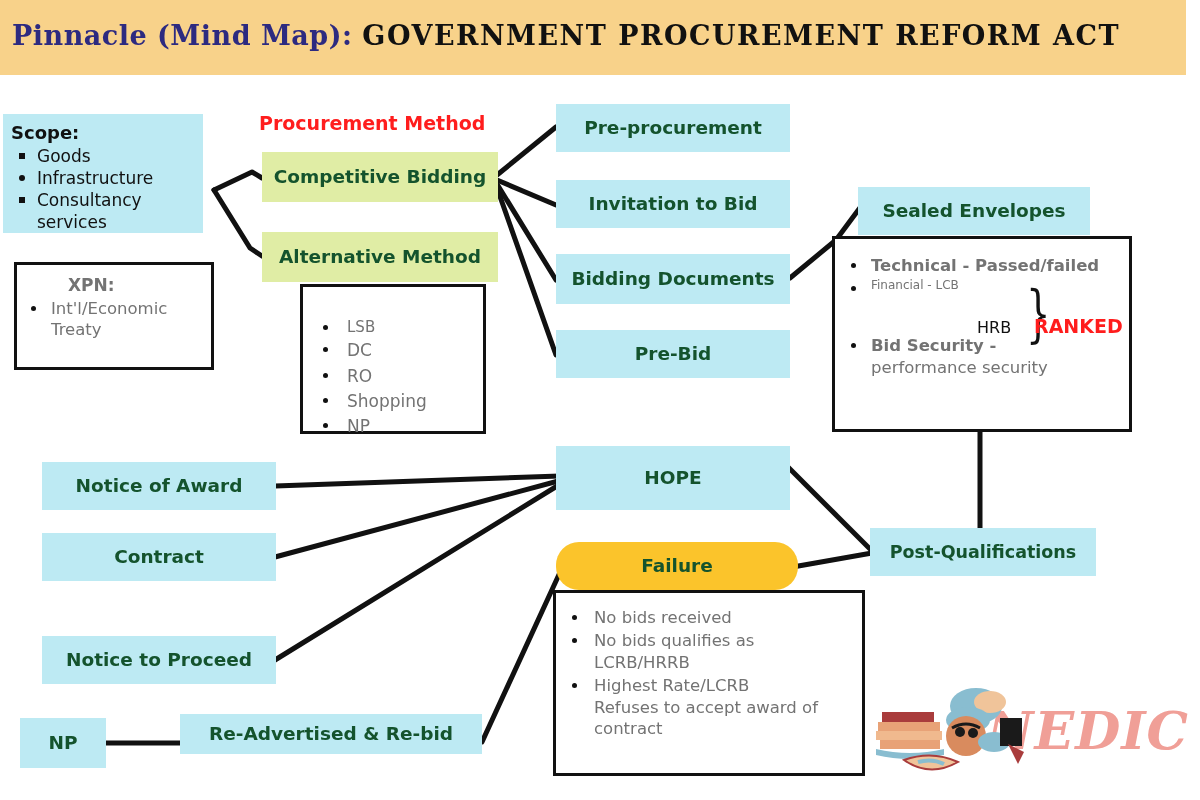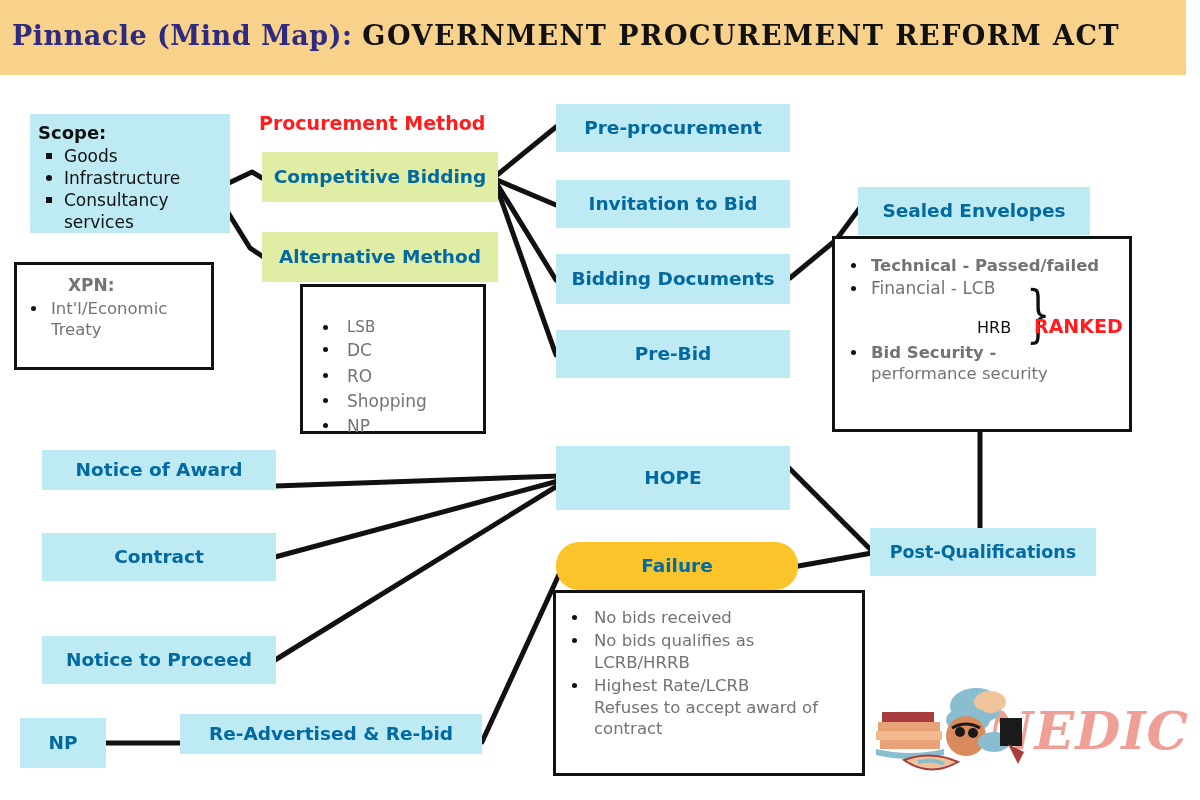--- a/index.html
+++ b/index.html
@@ -27,21 +27,21 @@
   .header-text .t2{color:#111111;letter-spacing:1.5px;}
 
   
   #links{position:absolute;left:0;top:0;width:1200px;height:800px;}
 
   
   .node{
     position:absolute;box-sizing:border-box;
     display:flex;align-items:center;justify-content:center;
     font-family:"DejaVu Sans", sans-serif;
-    font-weight:bold;color:#0369a1;
+    font-weight:bold;color:#14532d;
     text-align:center;line-height:1.15;
     z-index:3;
   }
   .blue{background:#bdeaf3;}
   .green{background:#e0eda5;}
   .gold{background:#fbc42b;}
   .fs17{font-size:17.5px;}
   .fs18{font-size:18.5px;}
 
   
@@ -146,21 +146,21 @@
       <path d="M 482 742 L 562 568" data-name="link-readvertised-failure"></path>
 
       <path d="M 106 743 L 180 743" data-name="link-np-readvertised"></path>
 
       <path d="M 787 466 L 872 551" data-name="link-hope-postqual"></path>
 
       <path d="M 787 568 L 872 553" data-name="link-failure-postqual"></path>
     </g>
   </svg>
 
-  <div class="scopebox" style="left:30px;top:114px;width:200px;height:119px;padding:8px 24px 0 8px;" data-name="scope-box">
+  <div class="scopebox" style="left:3px;top:114px;width:200px;height:119px;padding:8px 24px 0 8px;" data-name="scope-box">
     <span class="lbl" data-name="scope-label">Scope:</span>
     <ul data-name="scope-list">
       <li data-name="scope-item-goods"><span>Goods</span></li>
       <li class="round" data-name="scope-item-infrastructure"><span>Infrastructure</span></li>
       <li data-name="scope-item-consultancy">
         <span>Consultancy</span>
         <span class="cont" data-name="scope-item-consultancy-cont">services</span>
       </li>
     </ul>
   </div>
@@ -196,21 +196,21 @@
   <div class="node blue fs18" style="left:556px;top:254px;width:234px;height:50px;" data-name="node-bidding-documents">Bidding Documents</div>
   <div class="node blue fs18" style="left:556px;top:330px;width:234px;height:48px;" data-name="node-pre-bid">Pre-Bid</div>
 
   <div class="node blue fs18" style="left:858px;top:187px;width:232px;height:48px;" data-name="node-sealed-envelopes">Sealed Envelopes</div>
 
   <div class="listbox" style="left:832px;top:236px;width:300px;height:196px;padding:16px 8px 0 10px;" data-name="evaluation-box">
     <ul data-name="evaluation-list">
       <li class="bold" style="padding-left:26px;font-size:16.5px;" data-name="eval-technical">
         <span>Technical - Passed/failed</span>
       </li>
-      <li style="padding-left:26px;font-size:17px;" data-name="eval-financial">
+      <li style="padding-left:26px;font-size:12px;" data-name="eval-financial">
         <span>Financial - LCB</span>
       </li>
       <li style="list-style:none;padding-left:0;height:46px;" data-name="eval-spacer"></li>
       <li class="bold" style="padding-left:26px;font-size:16.5px;margin-top:-8px;" data-name="eval-bid-security">
         <span>Bid Security -</span>
         <span class="cont" style="font-weight:normal;" data-name="eval-bid-security-cont">performance security</span>
       </li>
     </ul>
   </div>
 
@@ -236,21 +236,21 @@
         <span class="cont" data-name="failure-reason-2-cont">LCRB/HRRB</span>
       </li>
       <li style="padding-left:28px;font-size:16.5px;line-height:1.3;" data-name="failure-reason-3">
         <span>Highest Rate/LCRB</span>
         <span class="cont" data-name="failure-reason-3-cont">Refuses to accept award of</span>
         <span class="cont" data-name="failure-reason-3-cont2">contract</span>
       </li>
     </ul>
   </div>
 
-  <div class="node blue fs18" style="left:42px;top:450px;width:234px;height:40px;" data-name="node-notice-of-award">Notice of Award</div>
+  <div class="node blue fs18" style="left:42px;top:462px;width:234px;height:48px;" data-name="node-notice-of-award">Notice of Award</div>
   <div class="node blue fs18" style="left:42px;top:533px;width:234px;height:48px;" data-name="node-contract">Contract</div>
   <div class="node blue fs18" style="left:42px;top:636px;width:234px;height:48px;" data-name="node-notice-to-proceed">Notice to Proceed</div>
   <div class="node blue fs18" style="left:20px;top:718px;width:86px;height:50px;" data-name="node-np">NP</div>
   <div class="node blue fs18" style="left:180px;top:714px;width:302px;height:40px;" data-name="node-re-advertised-rebid">Re-Advertised &amp; Re-bid</div>
 
   <svg class="watermark" data-name="nedic-watermark-clipart" style="left:872px;top:676px;" width="180" height="110" viewBox="0 0 180 110">
 
     <g>
       <rect x="6" y="46" width="62" height="9" fill="#e8a277"></rect>
       <rect x="4" y="55" width="66" height="9" fill="#f0b98e"></rect>

